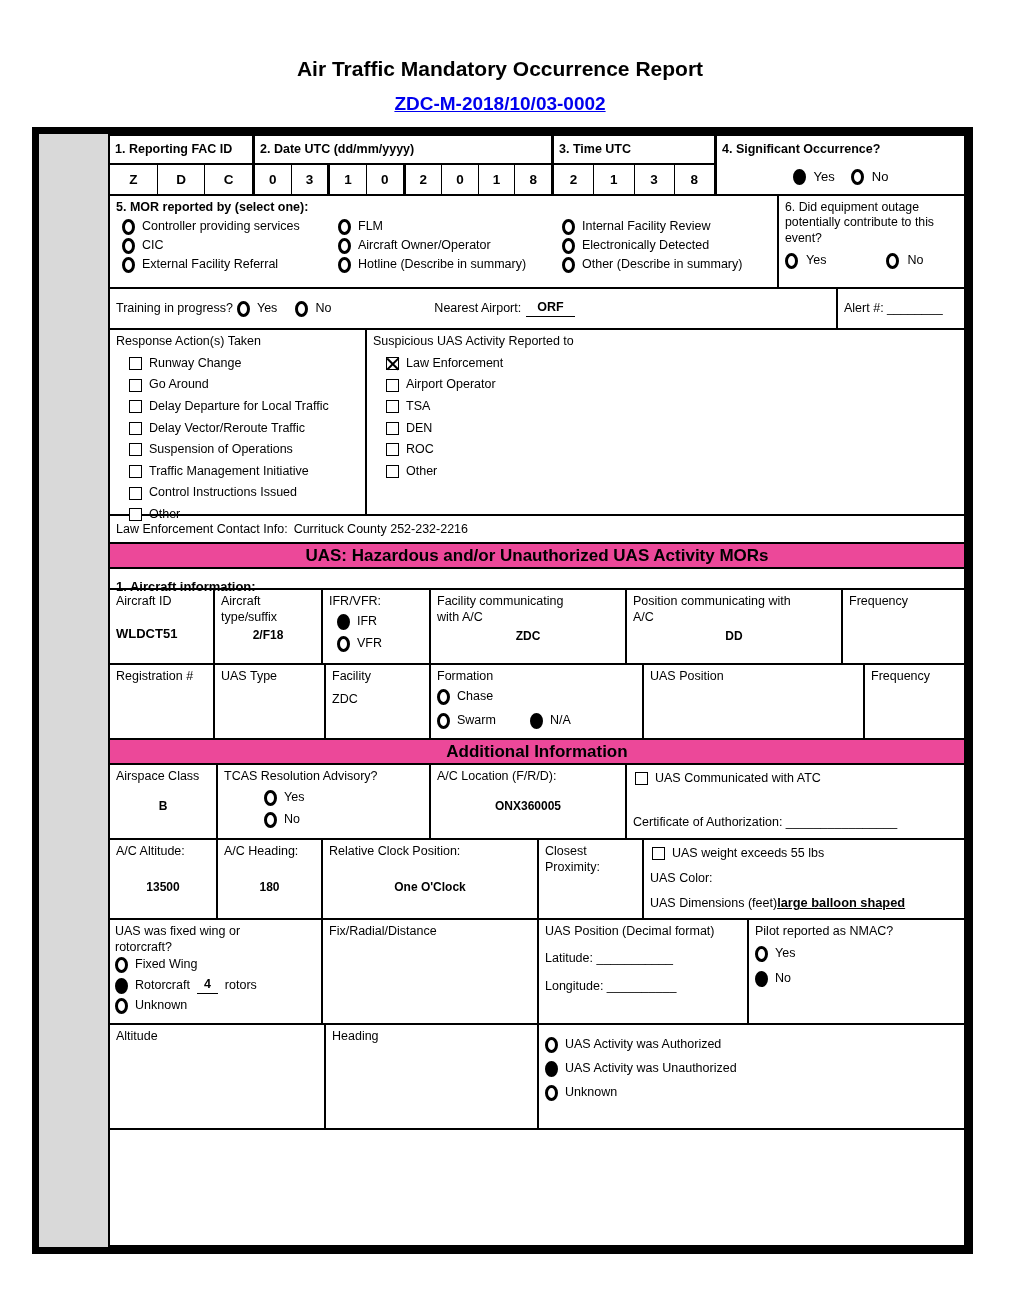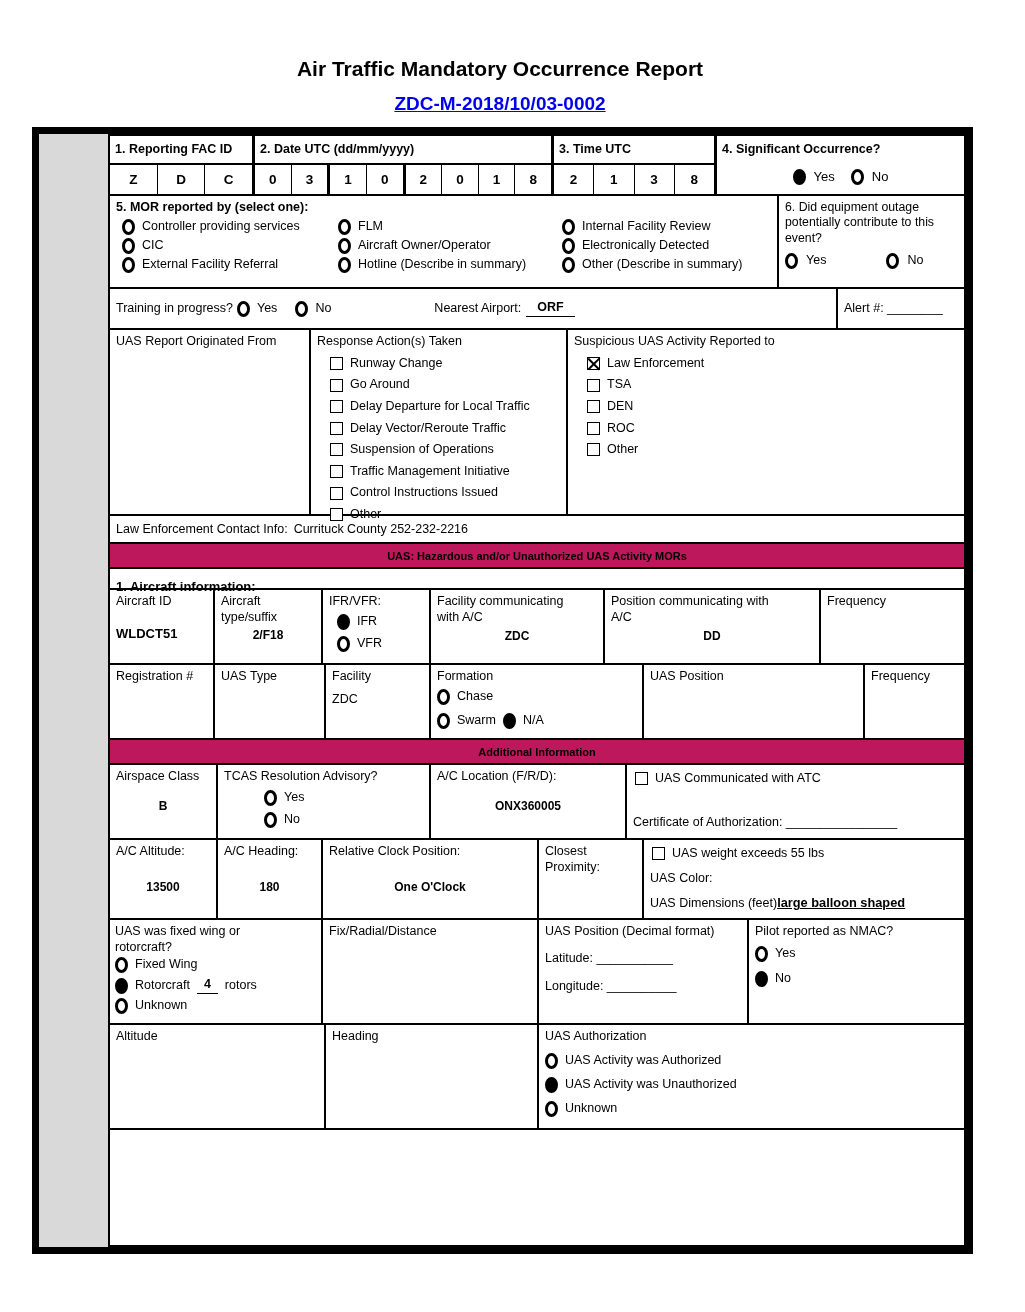--- a/index.html
+++ b/index.html
@@ -12,21 +12,21 @@
 
   .outer-box { position:absolute; left:32px; top:127px; width:941px; height:1127px; border:7px solid #000; background:#fff; }
   .gray-strip { position:absolute; left:0; top:0; bottom:0; width:69px; background:#d9d9d9; }
   .form-table { position:absolute; left:69px; top:0; width:858px; height:1113px; border:2px solid #000; background:#fff; display:flex; flex-direction:column; }
 
   .row { display:flex; border-bottom:2px solid #000; flex:none; }
   .row:last-child { border-bottom:none; }
   .cell { border-right:2px solid #000; padding:4px 6px; font-size:12.5px; line-height:1.25; position:relative; }
   .cell:last-child { border-right:none; }
   .bold { font-weight:bold; }
-  .hdr-row { background:#be185d; text-align:center; font-weight:bold; font-size:11px; display:flex; align-items:center; justify-content:center; }
+  .hdr-row { background:#ec4899; text-align:center; font-weight:bold; font-size:17px; display:flex; align-items:center; justify-content:center; }
 
   
   .sec { display:flex; flex-direction:column; border-right:3px solid #000; }
   .sec:last-child { border-right:none; }
   .sec-label { height:29px; border-bottom:2px solid #000; font-weight:bold; font-size:12.5px; padding:6px 0 0 5px; }
   .digits { display:flex; flex:1; }
   .digit { flex:1; border-right:1.5px solid #000; display:flex; align-items:center; justify-content:center; font-weight:bold; font-size:13.5px; }
   .digit.thick { border-right-width:3px; }
   .digit:last-child { border-right:none; }
 
@@ -168,23 +168,20 @@
           <span style="margin-left:7px;">No</span>
           <span style="margin-left:103px;">Nearest Airport:</span>
           <span class="u-blank" style="margin-left:5px;font-size:12.5px;">ORF</span>
         </div>
         <div class="cell" style="flex:1;display:flex;align-items:center;">
           <span>Alert #: ________</span>
         </div>
       </div>
 
       <div class="row" style="height:186px;">
-        <div class="cell" style="width:201px;">
-          <span>UAS Report Originated From</span>
-        </div>
         <div class="cell" style="width:257px;">
           <div>Response Action(s) Taken</div>
           <div class="chk-line">
               <span class="checkbox"></span>
               <span>Runway Change</span>
             </div>
           <div class="chk-line">
               <span class="checkbox"></span>
               <span>Go Around</span>
             </div>
@@ -211,20 +208,24 @@
           <div class="chk-line">
               <span class="checkbox"></span>
               <span>Other</span>
             </div>
         </div>
         <div class="cell" style="flex:1;">
           <div>Suspicious UAS Activity Reported to</div>
           <div class="chk-line">
               <span class="checkbox checked"></span>
               <span>Law Enforcement</span>
+            </div>
+          <div class="chk-line">
+              <span class="checkbox"></span>
+              <span>Airport Operator</span>
             </div>
           <div class="chk-line">
               <span class="checkbox"></span>
               <span>TSA</span>
             </div>
           <div class="chk-line">
               <span class="checkbox"></span>
               <span>DEN</span>
             </div>
           <div class="chk-line">
@@ -266,21 +267,21 @@
           <div>IFR/VFR:</div>
           <div class="opt" style="margin-left:8px;margin-top:4px;">
               <span class="radio checked"></span>
               <span>IFR</span>
             </div>
           <div class="opt" style="margin-left:8px;margin-top:6px;">
               <span class="radio"></span>
               <span>VFR</span>
             </div>
         </div>
-        <div class="cell" style="width:174px;">
+        <div class="cell" style="width:196px;">
           <div style="width:150px;">Facility communicating with A/C</div>
           <div class="center-val" style="margin-top:4px;">ZDC</div>
         </div>
         <div class="cell" style="width:216px;">
           <div style="width:160px;">Position communicating with A/C</div>
           <div class="center-val" style="margin-top:4px;">DD</div>
         </div>
         <div class="cell" style="flex:1;">
           <div>Frequency</div>
         </div>
@@ -296,21 +297,21 @@
         <div class="cell" style="width:105px;">
           <div>Facility</div>
           <div style="margin-top:7px;">ZDC</div>
         </div>
         <div class="cell" style="width:213px;">
           <div>Formation</div>
           <div class="opt" style="margin-top:4px;">
               <span class="radio"></span>
               <span>Chase</span>
             </div>
-          <div style="display:flex;gap:7px;margin-top:8px;">
+          <div style="display:flex;gap:34px;margin-top:8px;">
             <div class="opt" style="margin-top:0;">
                 <span class="radio"></span>
                 <span>Swarm</span>
               </div>
             <div class="opt" style="margin-top:0;">
                 <span class="radio checked"></span>
                 <span>N/A</span>
               </div>
           </div>
         </div>
@@ -423,21 +424,20 @@
       </div>
 
       <div class="row" style="height:105px;">
         <div class="cell" style="width:216px;">
           <div>Altitude</div>
         </div>
         <div class="cell" style="width:213px;">
           <div>Heading</div>
         </div>
         <div class="cell" style="flex:1;">
-          <div>UAS Authorization</div>
           <div class="opt" style="margin-top:8px;">
               <span class="radio"></span>
               <span>UAS Activity was Authorized</span>
             </div>
           <div class="opt" style="margin-top:8px;">
               <span class="radio checked"></span>
               <span>UAS Activity was Unauthorized</span>
             </div>
           <div class="opt" style="margin-top:8px;">
               <span class="radio"></span>

